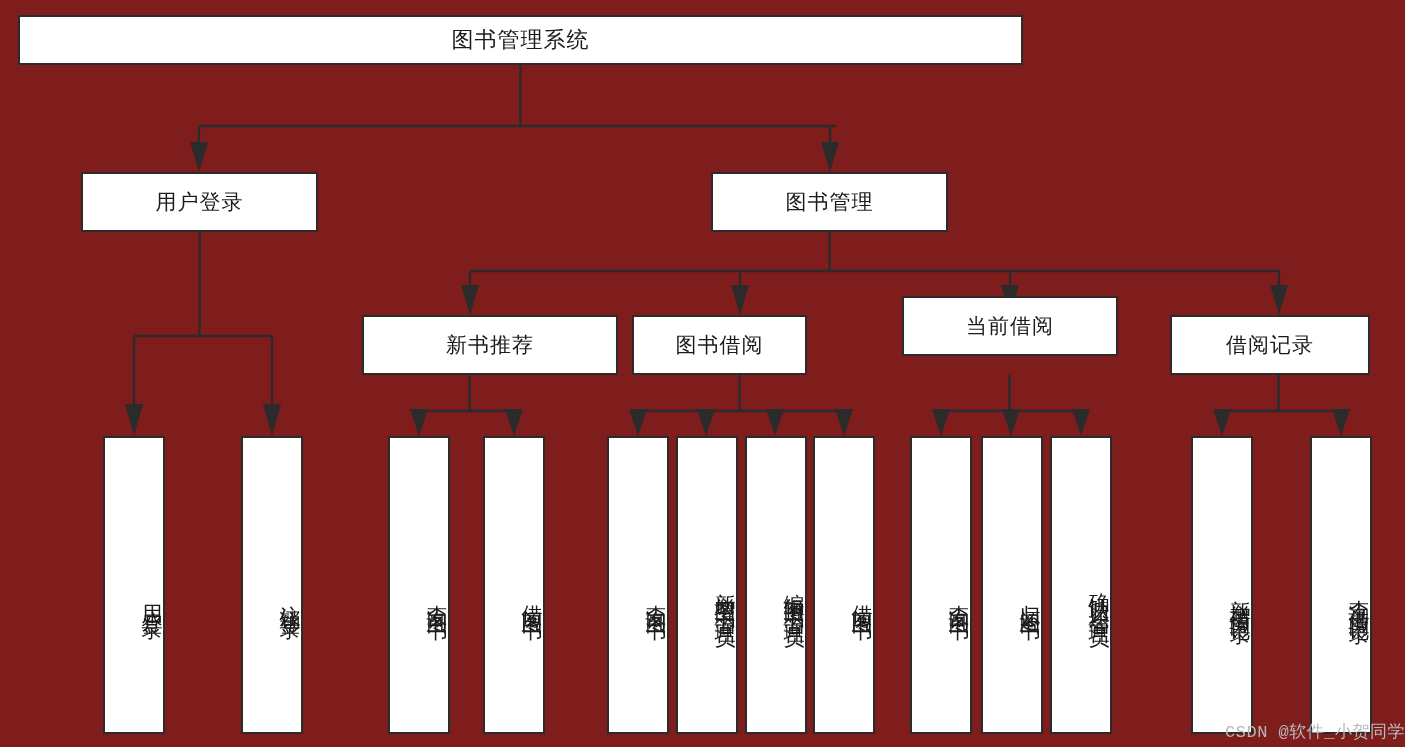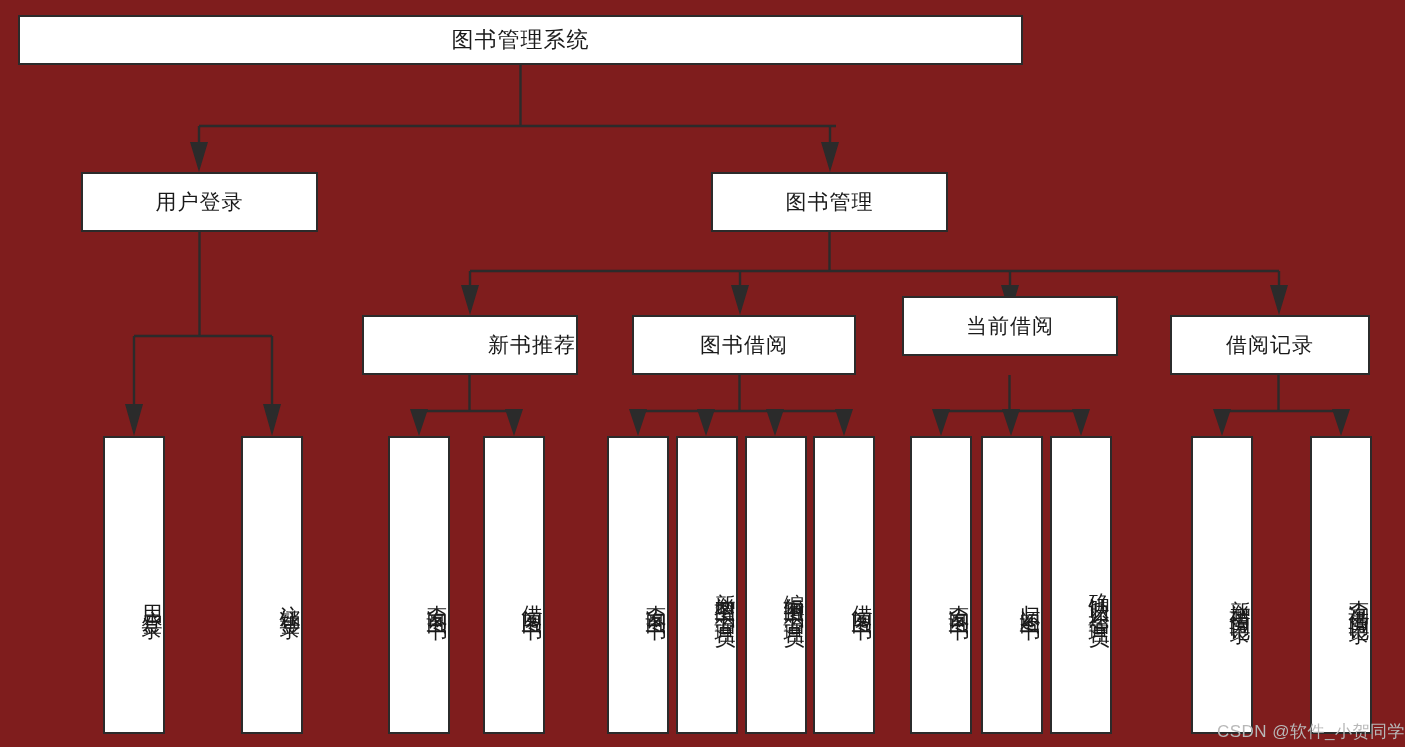--- a/index.html
+++ b/index.html
@@ -63,20 +63,21 @@
   }
   .watermark{
     position:absolute;
     right:8px;
     bottom:4px;
     font-size:17px;
     color:#b8b8b8;
     letter-spacing:0.5px;
     white-space:nowrap;
     user-select:none;
+    font-family:Liberation Mono, monospace;
   }
 </style>
 </head>
 <body>
 
 <div id="canvas">
 
   <svg id="wires" viewBox="0 0 1405 747" xmlns="http://www.w3.org/2000/svg">
     <defs></defs>
 
@@ -145,25 +146,25 @@
   </div>
 
   <div class="node node-h" style="left:81px; top:172px; width:237px; height:60px;">
     <span>用户登录</span>
   </div>
 
   <div class="node node-h" style="left:711px; top:172px; width:237px; height:60px;justify-content:center;">
     <span>图书管理</span>
   </div>
 
-  <div class="node node-h" style="left:362px; top:315px; width:216px; height:60px;justify-content:flex-end;">
+  <div class="node node-h" style="left:362px; top:315px; width:256px; height:60px;">
     <span>新书推荐</span>
   </div>
 
-  <div class="node node-h" style="left:632px; top:315px; width:224px; height:60px;">
+  <div class="node node-h" style="left:632px; top:315px; width:175px; height:60px;">
     <span>图书借阅</span>
   </div>
 
   <div class="node node-h" style="left:902px; top:296px; width:216px; height:60px;">
     <span>当前借阅</span>
   </div>
 
   <div class="node node-h" style="left:1170px; top:315px; width:200px; height:60px;">
     <span>借阅记录</span>
   </div>

